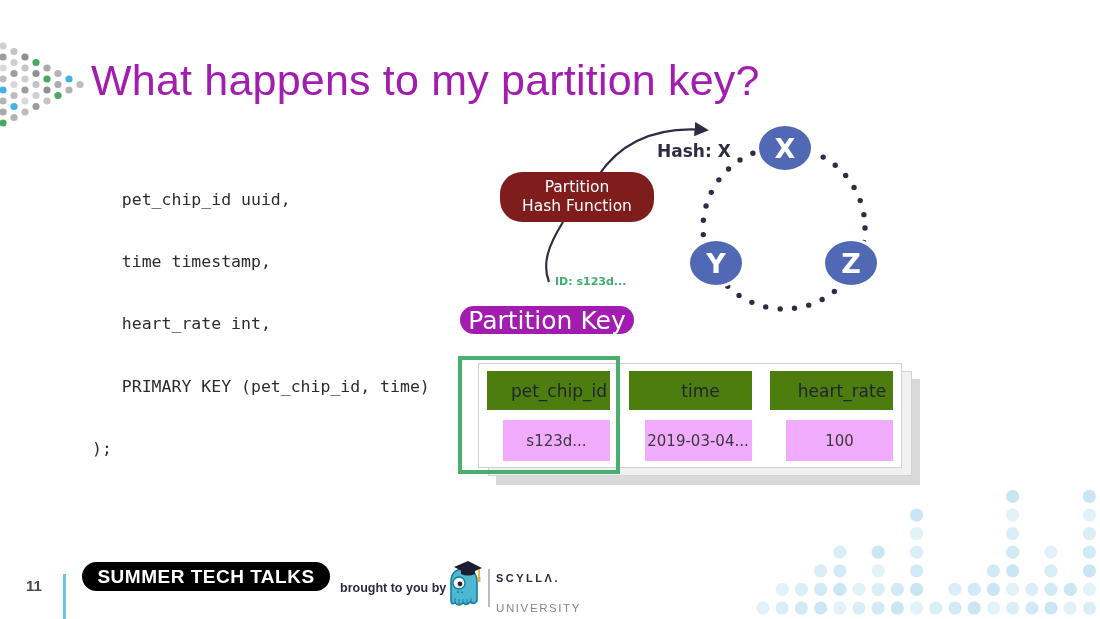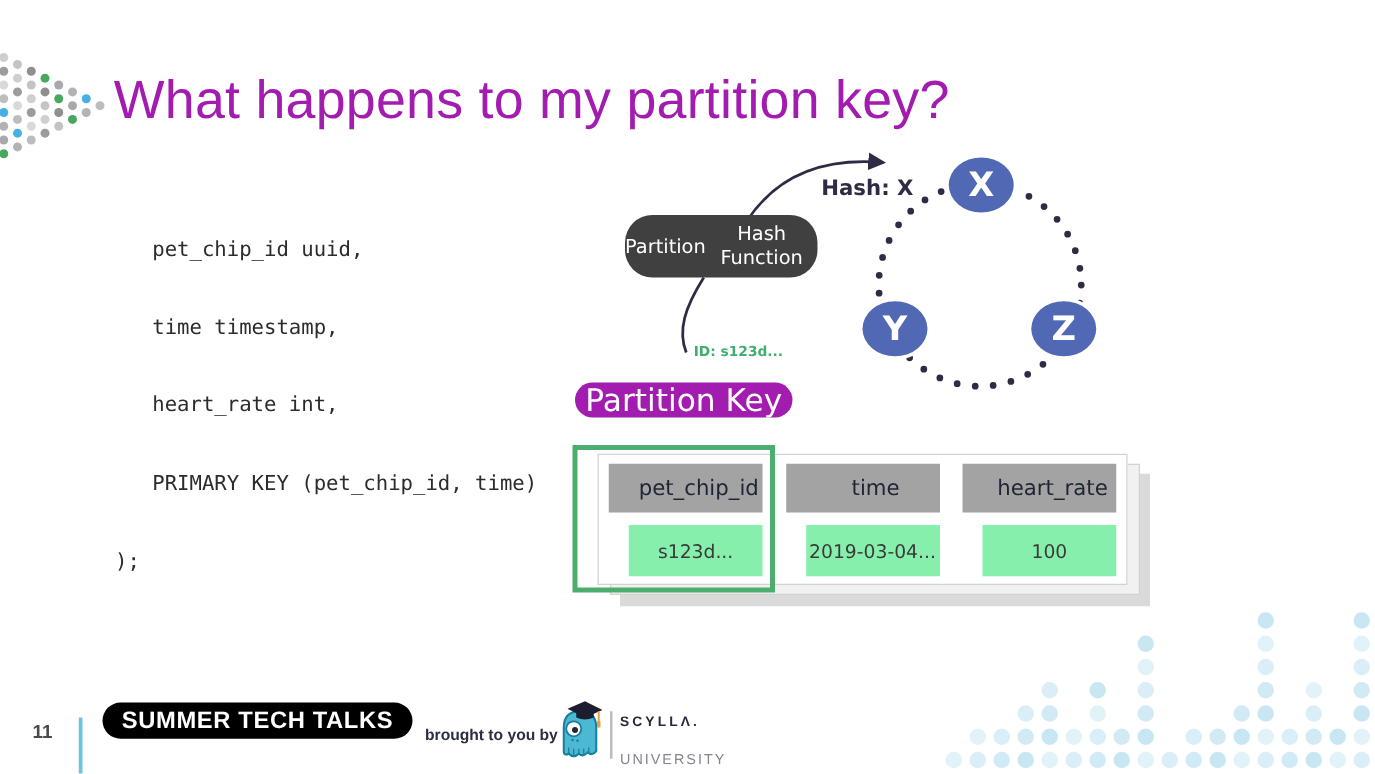--- a/index.html
+++ b/index.html
@@ -24,22 +24,22 @@
   .code {
     left: 92px; top: 148px;
     font-family: "DejaVu Sans Mono", "Liberation Mono", monospace;
     font-size: 16.5px; line-height: 20.8px; color: #2c2c2c;
     white-space: pre;
   }
 
   
   .hash-box {
     left: 500px; top: 172px; width: 154px; height: 50px;
-    background: #404040; border-radius: 22px;
-    display: flex; flex-direction: row; align-items: center; justify-content: center;
+    background: #7f1d1d; border-radius: 22px;
+    display: flex; flex-direction: column; align-items: center; justify-content: center;
     color: #ffffff; font-family: "DejaVu Sans", sans-serif;
     font-size: 15.5px; line-height: 19px; text-align: center;
   }
   .hash-result {
     left: 657px; top: 141px;
     font-family: "DejaVu Sans", sans-serif; font-weight: bold;
     font-size: 17px; color: #2e2c45; white-space: nowrap;
   }
   .node {
     width: 58px; height: 50px; border-radius: 50%;
@@ -66,26 +66,26 @@
   
   .card-shadow2 { left: 496px; top: 379px; width: 424px; height: 106px; background: #dadada; }
   .card-shadow1 { left: 488px; top: 371px; width: 424px; height: 105px; background: #f1f1f1; border: 1px solid #d2d2d2; box-sizing: border-box; }
   .card {
     left: 478px; top: 363px; width: 424px; height: 105px;
     background: #ffffff; border: 1px solid #d2d2d2; box-sizing: border-box;
     display: flex; justify-content: space-between; padding: 7px 8px;
   }
   .card .col { width: 123px; }
   .card .th {
-    height: 39px; background: #a3a3a3;
+    height: 39px; background: #4d7c0f;
     display: flex; align-items: center; justify-content: center;
     font-family: "DejaVu Sans", sans-serif; font-size: 17px; color: #1d2433; padding-left: 21px;
   }
   .card .td {
-    height: 41px; margin-top: 10px; background: #86efac;
+    height: 41px; margin-top: 10px; background: #f0abfc;
     display: flex; align-items: center; justify-content: center;
     font-family: "DejaVu Sans", sans-serif; font-size: 15px; color: #3a3a3a; margin-left: 16px;
   }
   .pk-highlight {
     left: 458px; top: 356px; width: 162px; height: 118px;
     border: 4px solid #4cae6e; box-sizing: border-box; z-index: 3;
     pointer-events: none;
   }
 
   

